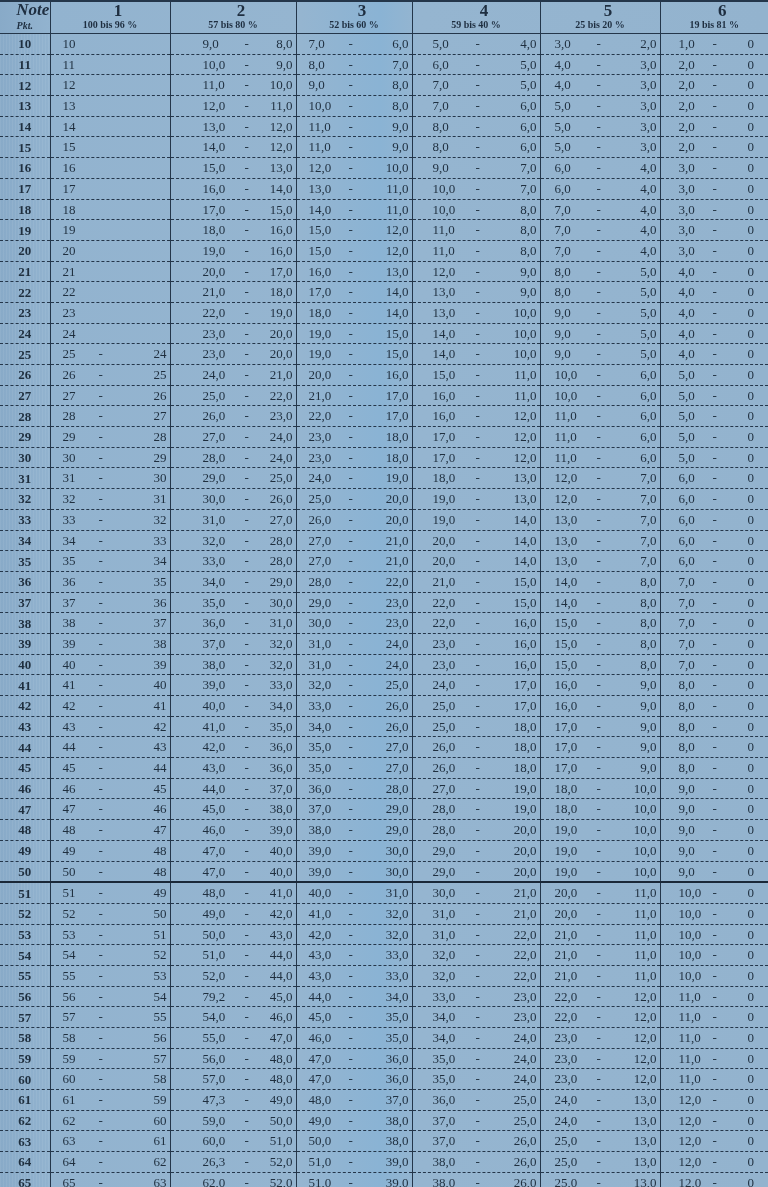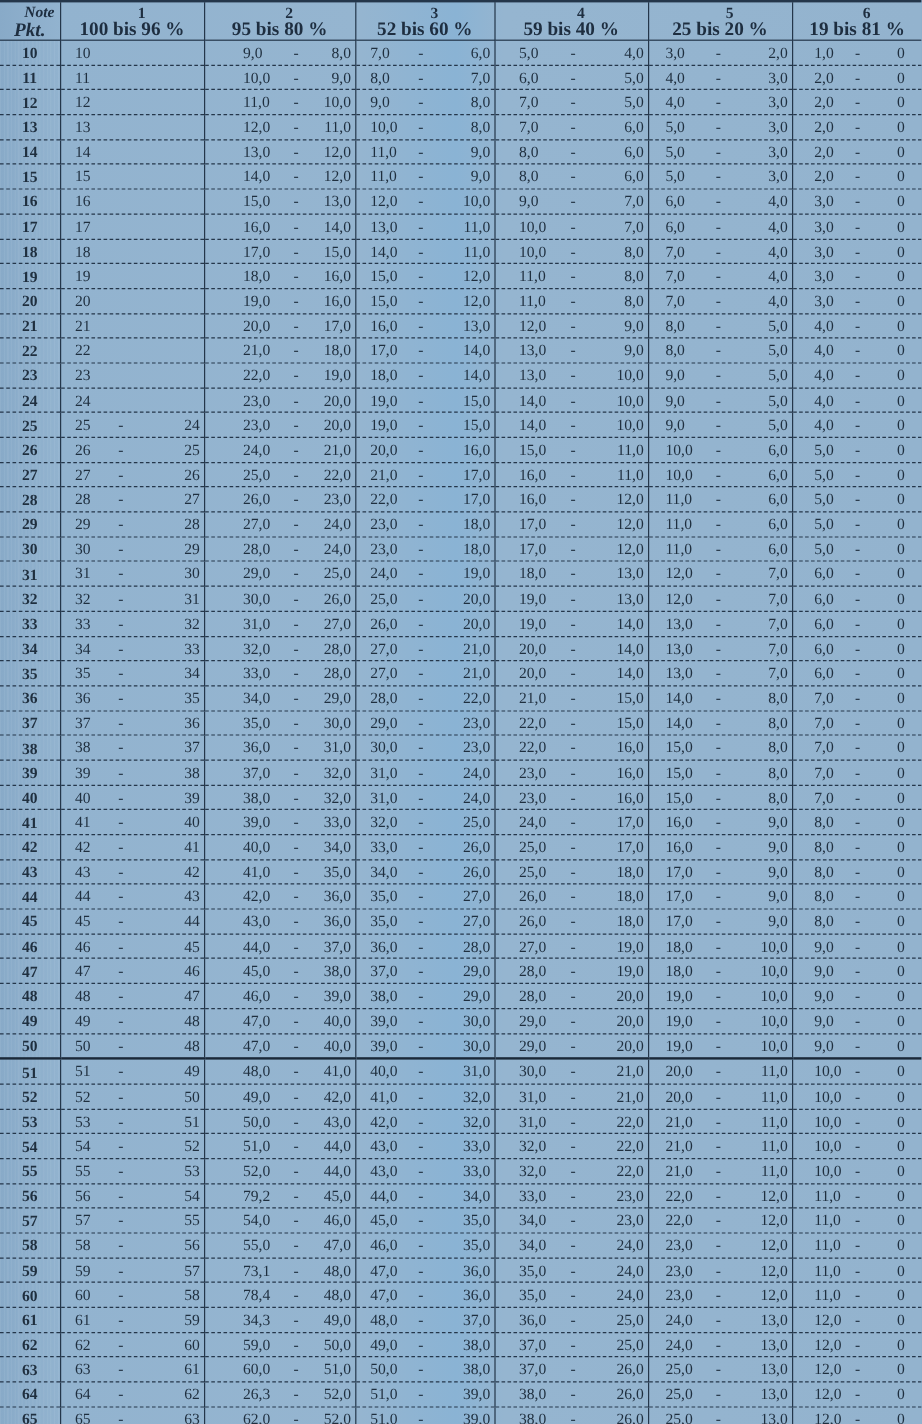--- a/index.html
+++ b/index.html
@@ -25,22 +25,22 @@
   col.c4 { width: 128px; }
   col.c5 { width: 120px; }
   col.c6 { width: 108px; }
 
   thead th {
     height: 28px; padding: 0; font-weight: bold; font-size: 13px; line-height: 13px;
     border-right: 1.5px solid #24364a; border-bottom: 1.5px solid #24364a;
     vertical-align: middle; text-align: center; color: #1e2e40;
   }
   thead th.note-head { font-style: italic; font-size: 12px; line-height: 15px; }
-  thead th .num { display: block; font-weight: bold; font-style: normal; font-size: 13px; padding-left: 16px; }
-  thead th .range { display: block; font-size: 16px; margin-top: 1px; }
+  thead th .num { display: block; font-weight: bold; font-style: normal; font-size: 17px; padding-left: 16px; }
+  thead th .range { display: block; font-size: 10px; margin-top: 1px; }
   thead tr { border-top: 2px solid #24364a; }
 
   tbody td {
     height: 19.7px; padding: 0; font-size: 13px; line-height: 13px;
     border-bottom: 1.5px dashed #24364a;
     border-right: 1.5px solid #24364a;
     white-space: nowrap;
   }
   tbody tr.thick td { border-bottom: 2px solid #1a2838; }
   td.note {
@@ -84,21 +84,21 @@
         <th class="note-head">
           <span class="num" style="font-style:italic">Note</span>
           <span class="range" style="font-weight:bold">Pkt.</span>
         </th>
         <th>
             <span class="num">1</span>
             <span class="range">100 bis 96 %</span>
           </th>
         <th>
             <span class="num">2</span>
-            <span class="range">95 bis 80 %</span>
+            <span class="range">57 bis 80 %</span>
           </th>
         <th>
             <span class="num">3</span>
             <span class="range">52 bis 60 %</span>
           </th>
         <th>
             <span class="num">4</span>
             <span class="range">59 bis 40 %</span>
           </th>
         <th>
@@ -1730,21 +1730,21 @@
           </td>
         </tr>
         <tr>
           <td class="note">59</td>
           <td class="cell col1">
             <span class="lo">59</span>
             <span class="dash">-</span>
             <span class="hi">57</span>
           </td>
           <td class="cell col2">
-            <span class="lo">73,1</span>
+            <span class="lo">56,0</span>
             <span class="dash">-</span>
             <span class="hi">48,0</span>
           </td>
           <td class="cell col3">
             <span class="lo">47,0</span>
             <span class="dash">-</span>
             <span class="hi">36,0</span>
           </td>
           <td class="cell col4">
             <span class="lo">35,0</span>
@@ -1763,21 +1763,21 @@
           </td>
         </tr>
         <tr>
           <td class="note">60</td>
           <td class="cell col1">
             <span class="lo">60</span>
             <span class="dash">-</span>
             <span class="hi">58</span>
           </td>
           <td class="cell col2">
-            <span class="lo">78,4</span>
+            <span class="lo">57,0</span>
             <span class="dash">-</span>
             <span class="hi">48,0</span>
           </td>
           <td class="cell col3">
             <span class="lo">47,0</span>
             <span class="dash">-</span>
             <span class="hi">36,0</span>
           </td>
           <td class="cell col4">
             <span class="lo">35,0</span>
@@ -1796,21 +1796,21 @@
           </td>
         </tr>
         <tr>
           <td class="note">61</td>
           <td class="cell col1">
             <span class="lo">61</span>
             <span class="dash">-</span>
             <span class="hi">59</span>
           </td>
           <td class="cell col2">
-            <span class="lo">34,3</span>
+            <span class="lo">47,3</span>
             <span class="dash">-</span>
             <span class="hi">49,0</span>
           </td>
           <td class="cell col3">
             <span class="lo">48,0</span>
             <span class="dash">-</span>
             <span class="hi">37,0</span>
           </td>
           <td class="cell col4">
             <span class="lo">36,0</span>

